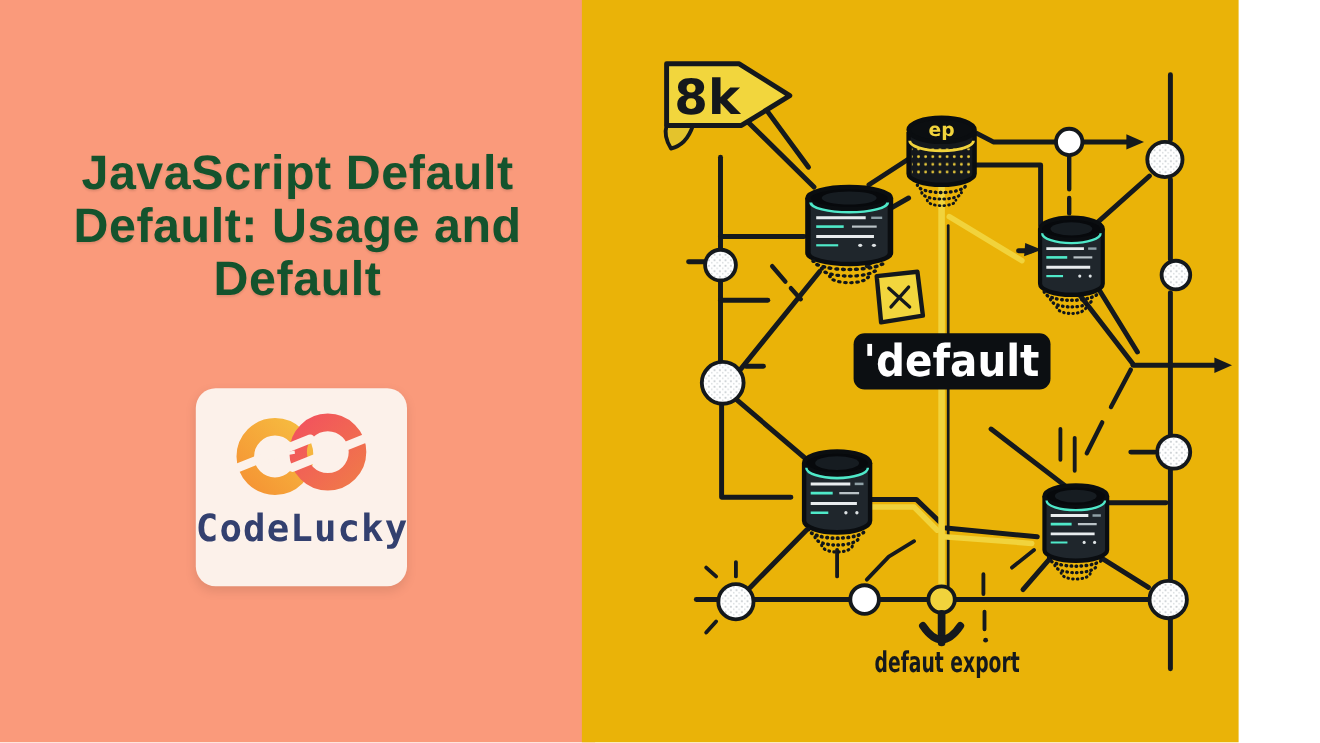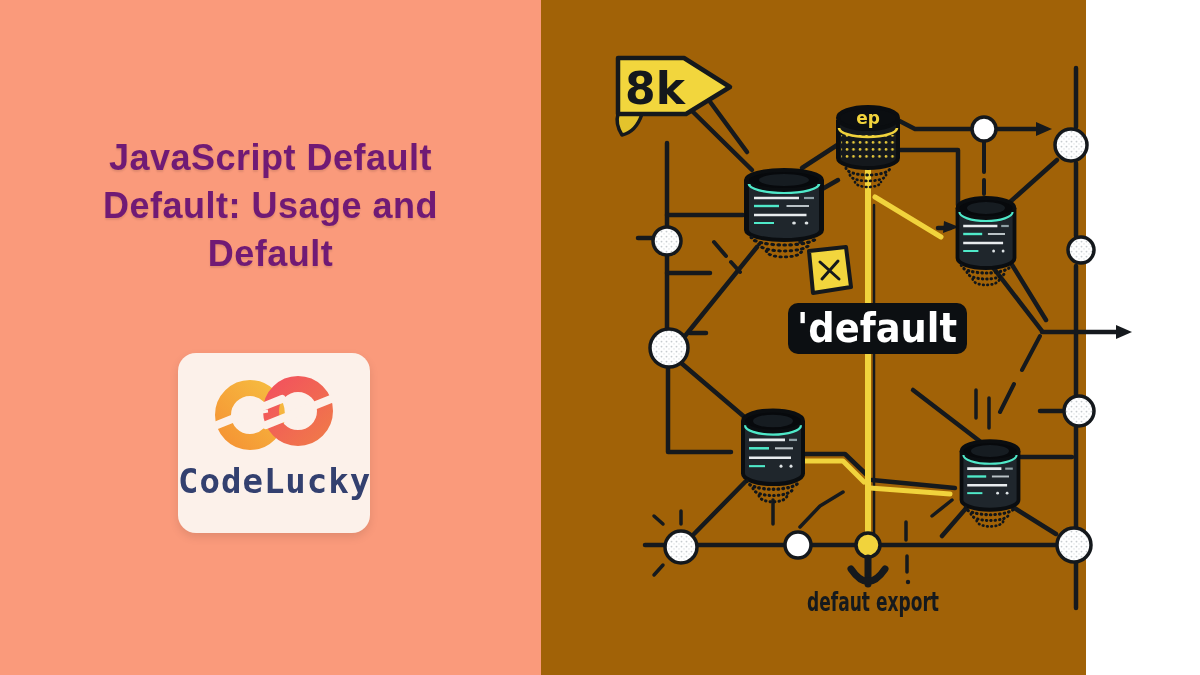--- a/index.html
+++ b/index.html
@@ -1,22 +1,22 @@
 <!DOCTYPE html>
 <html><head>
 <meta charset="utf-8">
 <style>
   html,body{margin:0;padding:0;}
   body{width:1200px;height:675px;position:relative;overflow:hidden;
        font-family:"Liberation Sans", sans-serif;}
   .panel{position:absolute;top:0;height:675px;}
   #left-panel{left:0;width:541px;background:#FA9A7B;}
-  #right-panel{left:541px;width:545px;background:#a16207;}
+  #right-panel{left:529px;width:597px;background:#eab308;}
   .title{position:absolute;top:134px;left:0;width:541px;text-align:center;
-         color:#701a75;font-weight:bold;font-size:36px;line-height:48px;
+         color:#14532d;font-weight:bold;font-size:44px;line-height:48px;
          text-shadow:0 2px 2px rgba(0,0,0,0.10);letter-spacing:0.5px;}
   .logo-card{position:absolute;left:178px;top:353px;width:192px;height:180px;
              background:#FCF1EA;border-radius:18px;
              box-shadow:0 4px 10px rgba(0,0,0,0.10);}
   .brand{position:absolute;left:0;top:108px;width:192px;text-align:center;
          font-family:"DejaVu Sans Mono", monospace;font-weight:bold;
          font-size:34px;color:#33406F;letter-spacing:1px;}
   svg text{font-family:"DejaVu Sans", sans-serif;}
 </style>
 </head>

